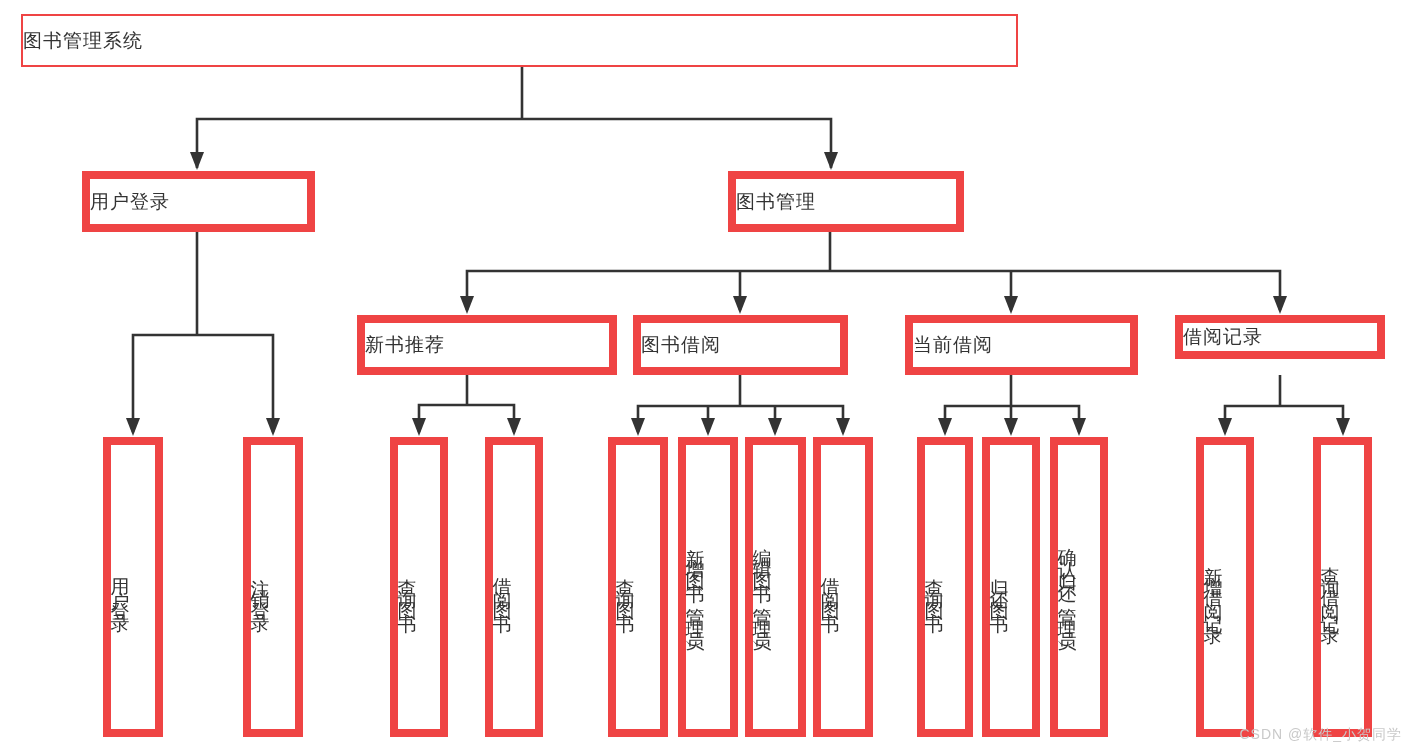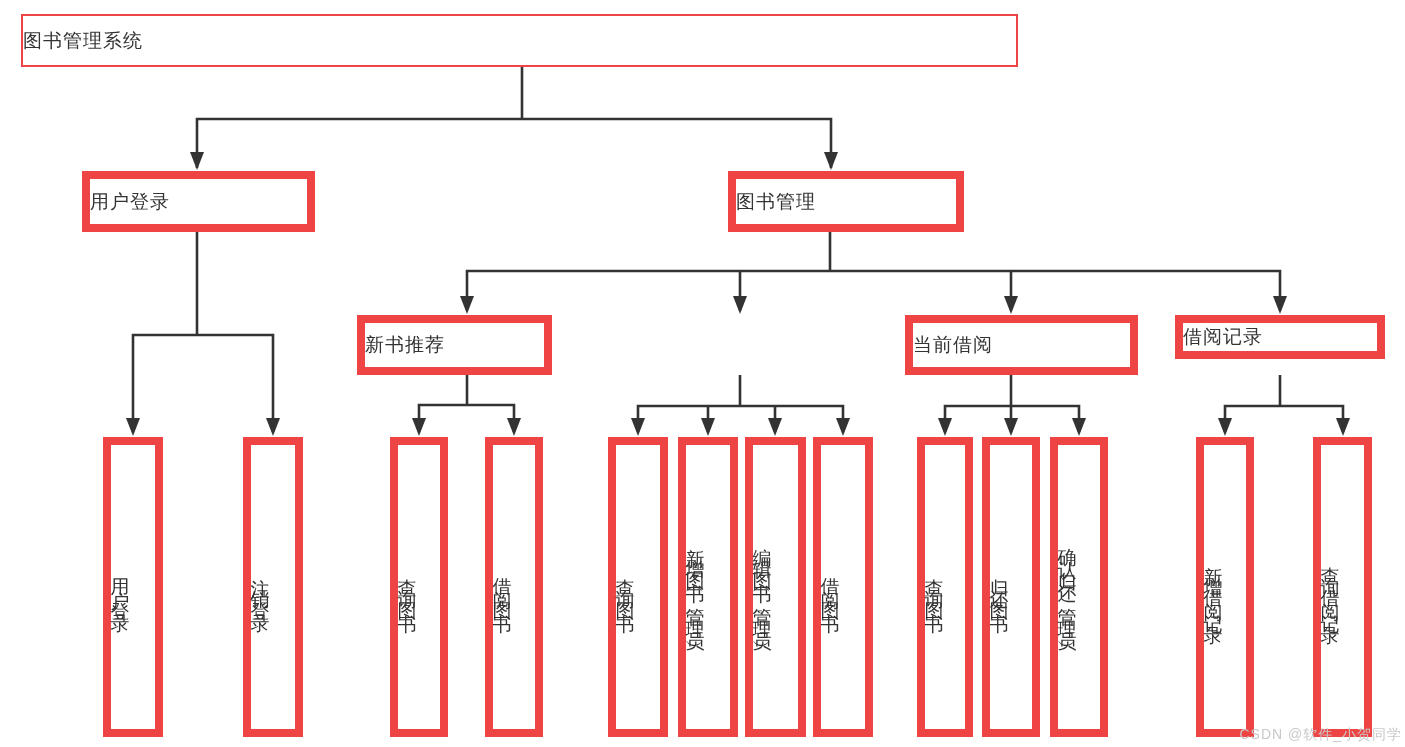--- a/index.html
+++ b/index.html
@@ -109,22 +109,25 @@
     <span class="hlabel">图书管理系统</span>
   </div>
 
   <div class="node" style="left:82px; top:171px; width:233px; height:61px;">
     <span class="hlabel">用户登录</span>
   </div>
   <div class="node" style="left:712px; top:171px; width:236px; height:61px;margin-left:16px;">
     <span class="hlabel">图书管理</span>
   </div>
 
-  <div class="node" style="left:357px; top:315px; width:195px; height:60px;">
+  <div class="node" style="left:357px; top:315px; width:260px; height:60px;">
     <span class="hlabel">新书推荐</span>
+  </div>
+  <div class="node" style="left:633px; top:315px; width:215px; height:60px;">
+    <span class="hlabel">图书借阅</span>
   </div>
   <div class="node" style="left:905px; top:315px; width:233px; height:60px;">
     <span class="hlabel">当前借阅</span>
   </div>
   <div class="node" style="left:1175px; top:315px; width:210px; height:44px;">
     <span class="hlabel">借阅记录</span>
   </div>
 
   <div class="node" style="left:103px; top:437px; width:60px; height:300px;">
     <span class="vlabel">用户登录</span>

